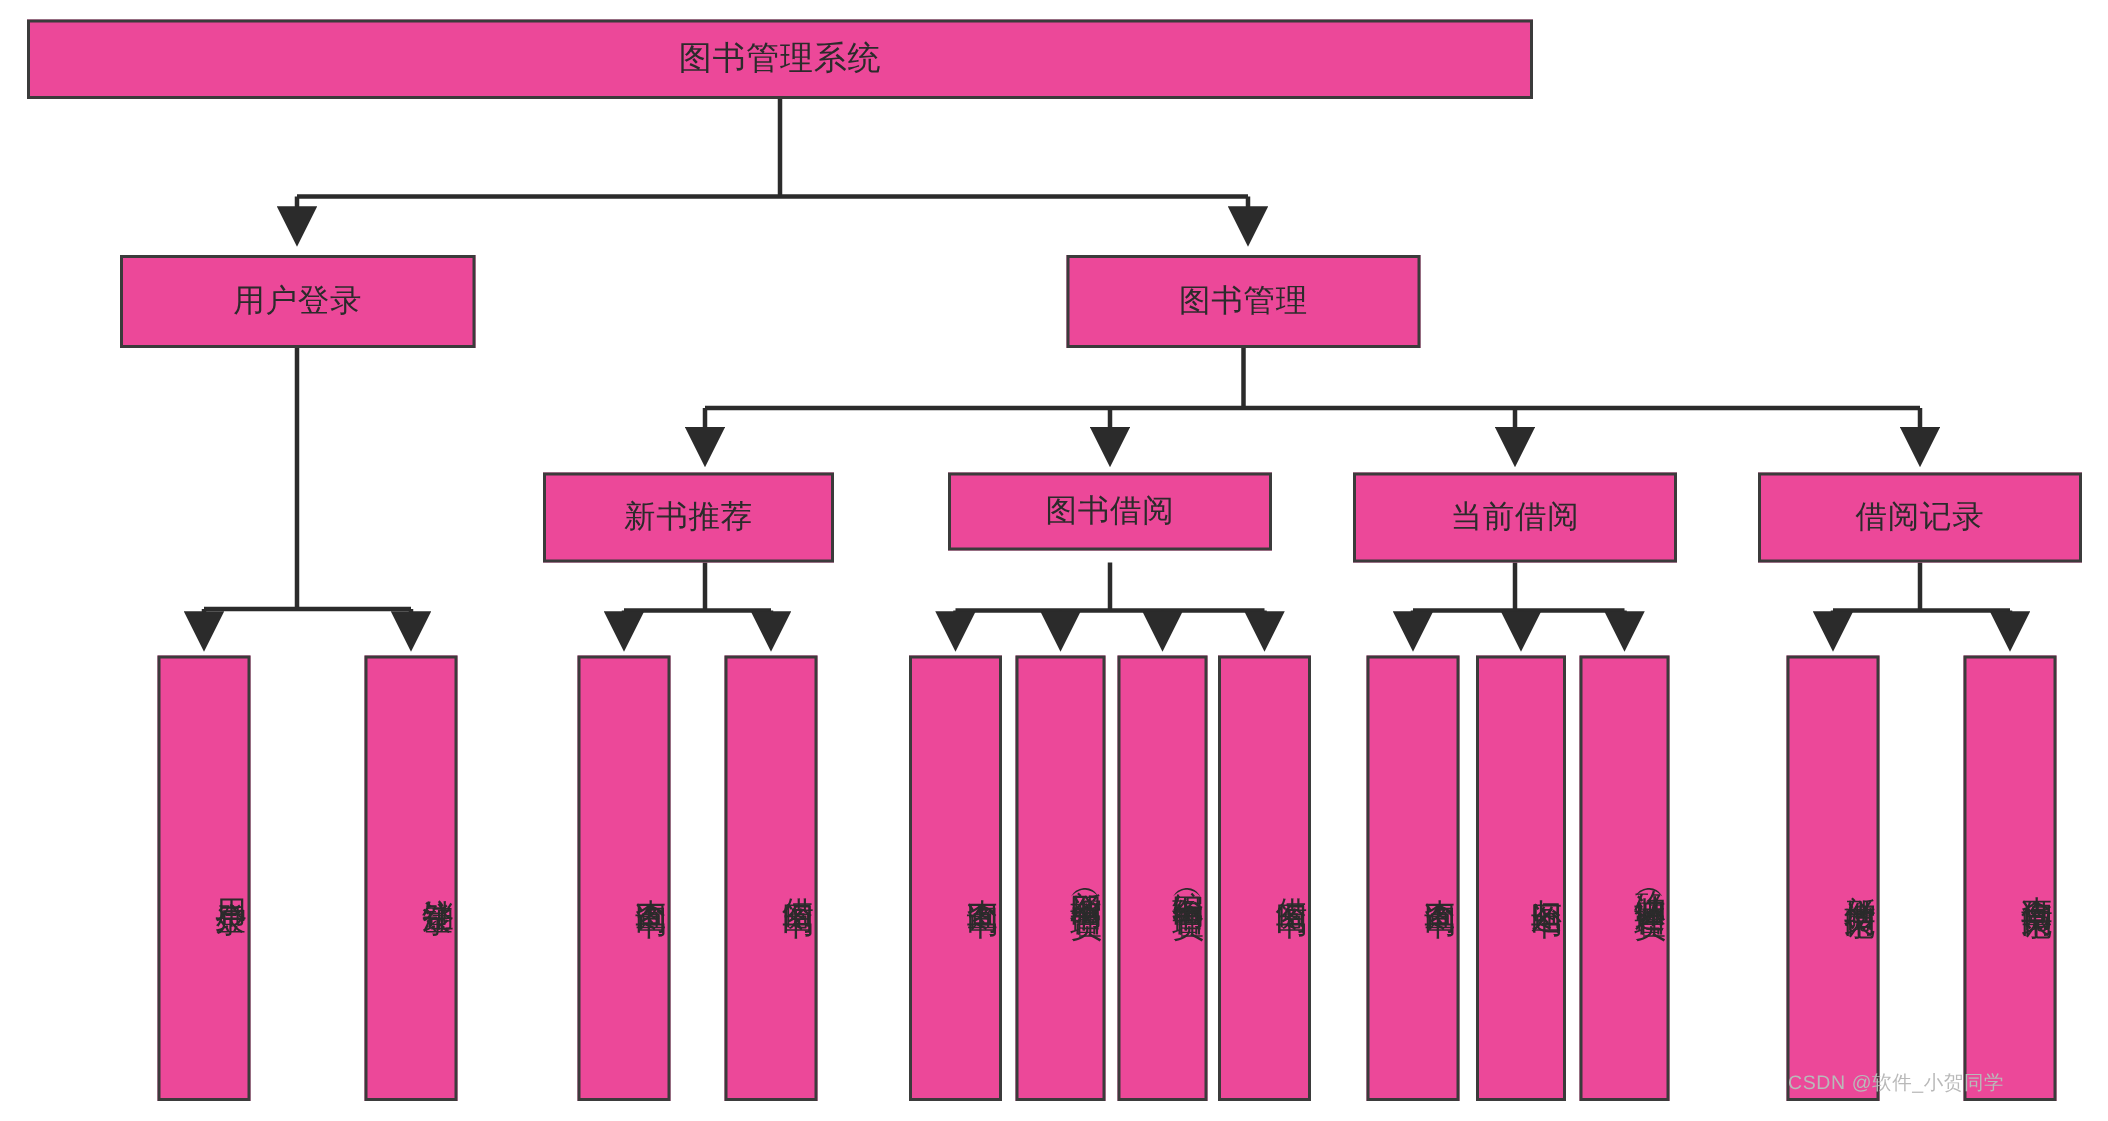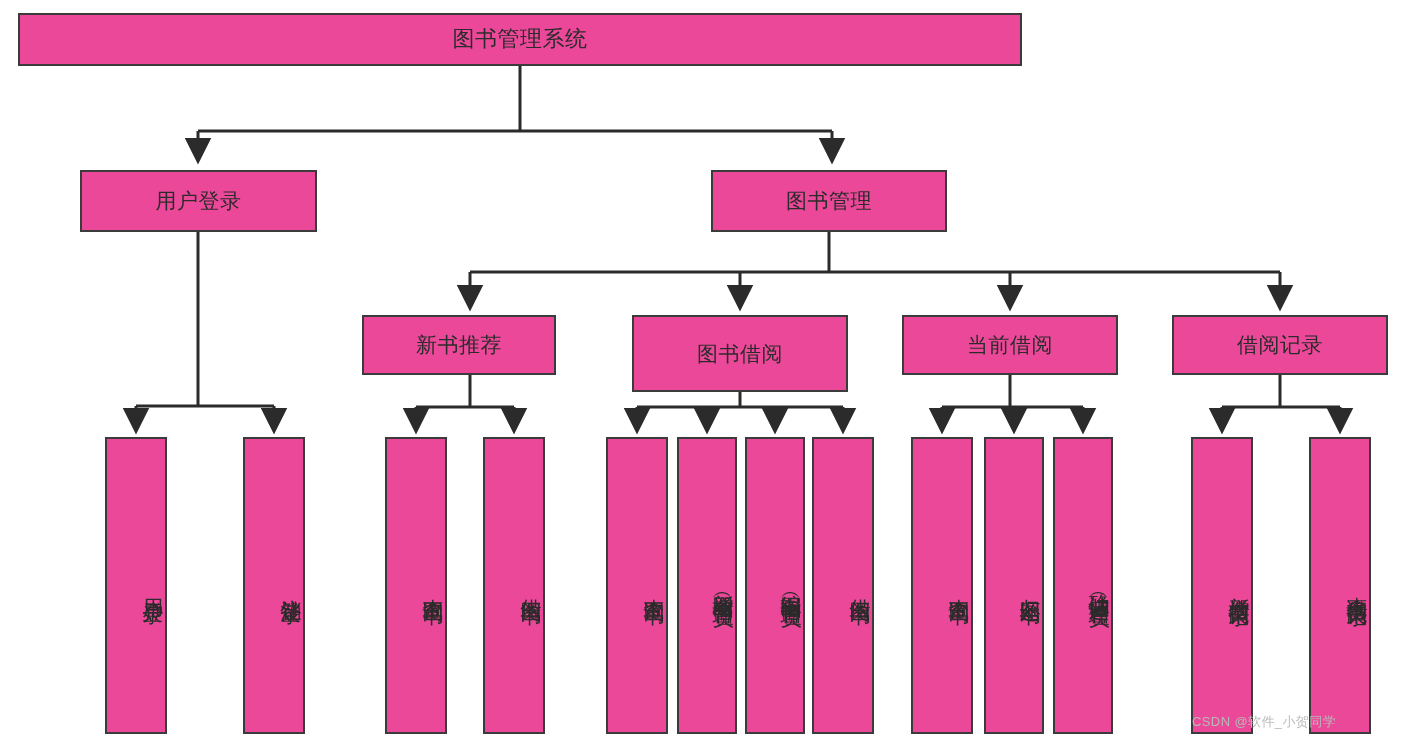--- a/index.html
+++ b/index.html
@@ -130,21 +130,21 @@
   <div class="node h" style="left:80px; top:170px; width:237px; height:62px;">
     <span>用户登录</span>
   </div>
   <div class="node h" style="left:711px; top:170px; width:236px; height:62px;">
     <span>图书管理</span>
   </div>
 
   <div class="node h" style="left:362px; top:315px; width:194px; height:60px;">
     <span>新书推荐</span>
   </div>
-  <div class="node h" style="left:632px; top:315px; width:216px; height:77px;">
+  <div class="node h" style="left:632px; top:315px; width:216px; height:52px;">
     <span>图书借阅</span>
   </div>
   <div class="node h" style="left:1172px; top:315px; width:216px; height:60px;">
     <span>借阅记录</span>
   </div>
   <div class="node h" style="left:902px; top:315px; width:216px; height:60px;">
     <span>当前借阅</span>
   </div>
 
   <div class="node v" style="left:105px; top:437px; width:62px; height:297px;">

